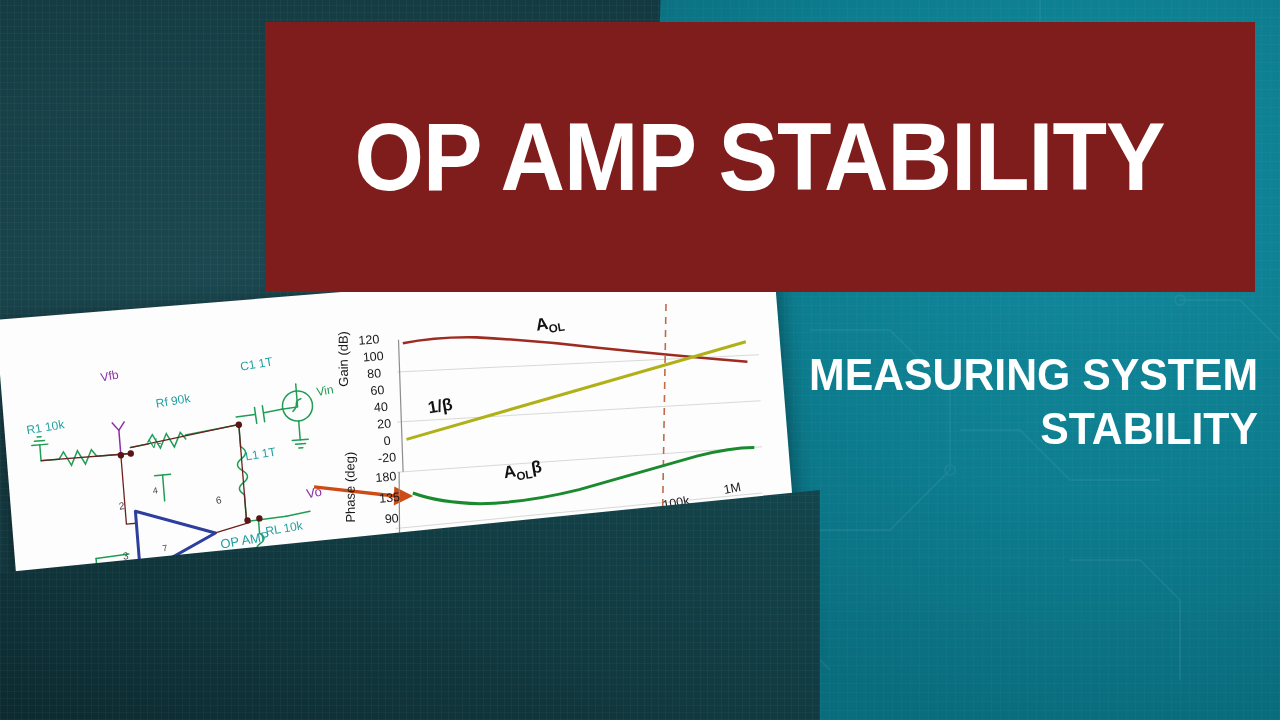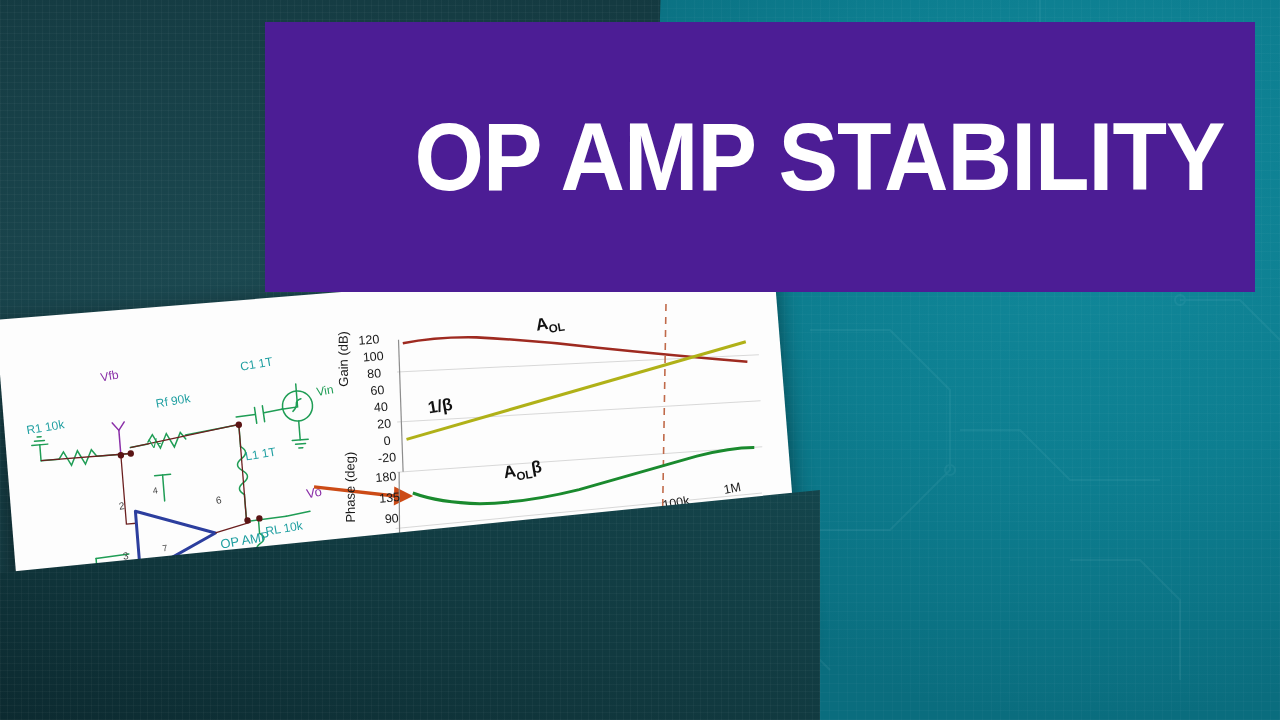--- a/index.html
+++ b/index.html
@@ -40,22 +40,22 @@
     clip-path:polygon(0% 36%, 100% 0%, 100% 100%, 0% 100%);
     background:
       repeating-linear-gradient(0deg, rgba(255,255,255,.030) 0 1px, rgba(0,0,0,0) 1px 7px),
       repeating-linear-gradient(90deg, rgba(255,255,255,.030) 0 1px, rgba(0,0,0,0) 1px 7px),
       linear-gradient(200deg,#14454c 0%,#10363c 60%,#0c2a30 100%);
   }
 
   
   .title-box{
     position:absolute;left:265px;top:22px;width:990px;height:270px;
-    background:#4c1d95;
-    display:flex;align-items:center;justify-content:flex-end;
+    background:#7f1d1d;
+    display:flex;align-items:center;justify-content:center;
   }
   .title-text{
     color:#fff;font-weight:bold;
     font-size:96px;line-height:1;letter-spacing:-1px;
     transform:scaleX(.93);
     white-space:nowrap;
     font-family:"Liberation Sans", sans-serif;
   }
 
   
@@ -309,15 +309,19 @@
 
     </div>
   </div>
 
   <div class="bg-bot-dark"></div>
 
   <div class="title-box">
     <div class="title-text">OP AMP STABILITY</div>
   </div>
 
+  <div class="sub-wrap">
+    <div class="sub-line">MEASURING SYSTEM</div>
+    <div class="sub-line">STABILITY</div>
+  </div>
 
 
 </div>
 
 </body></html>

